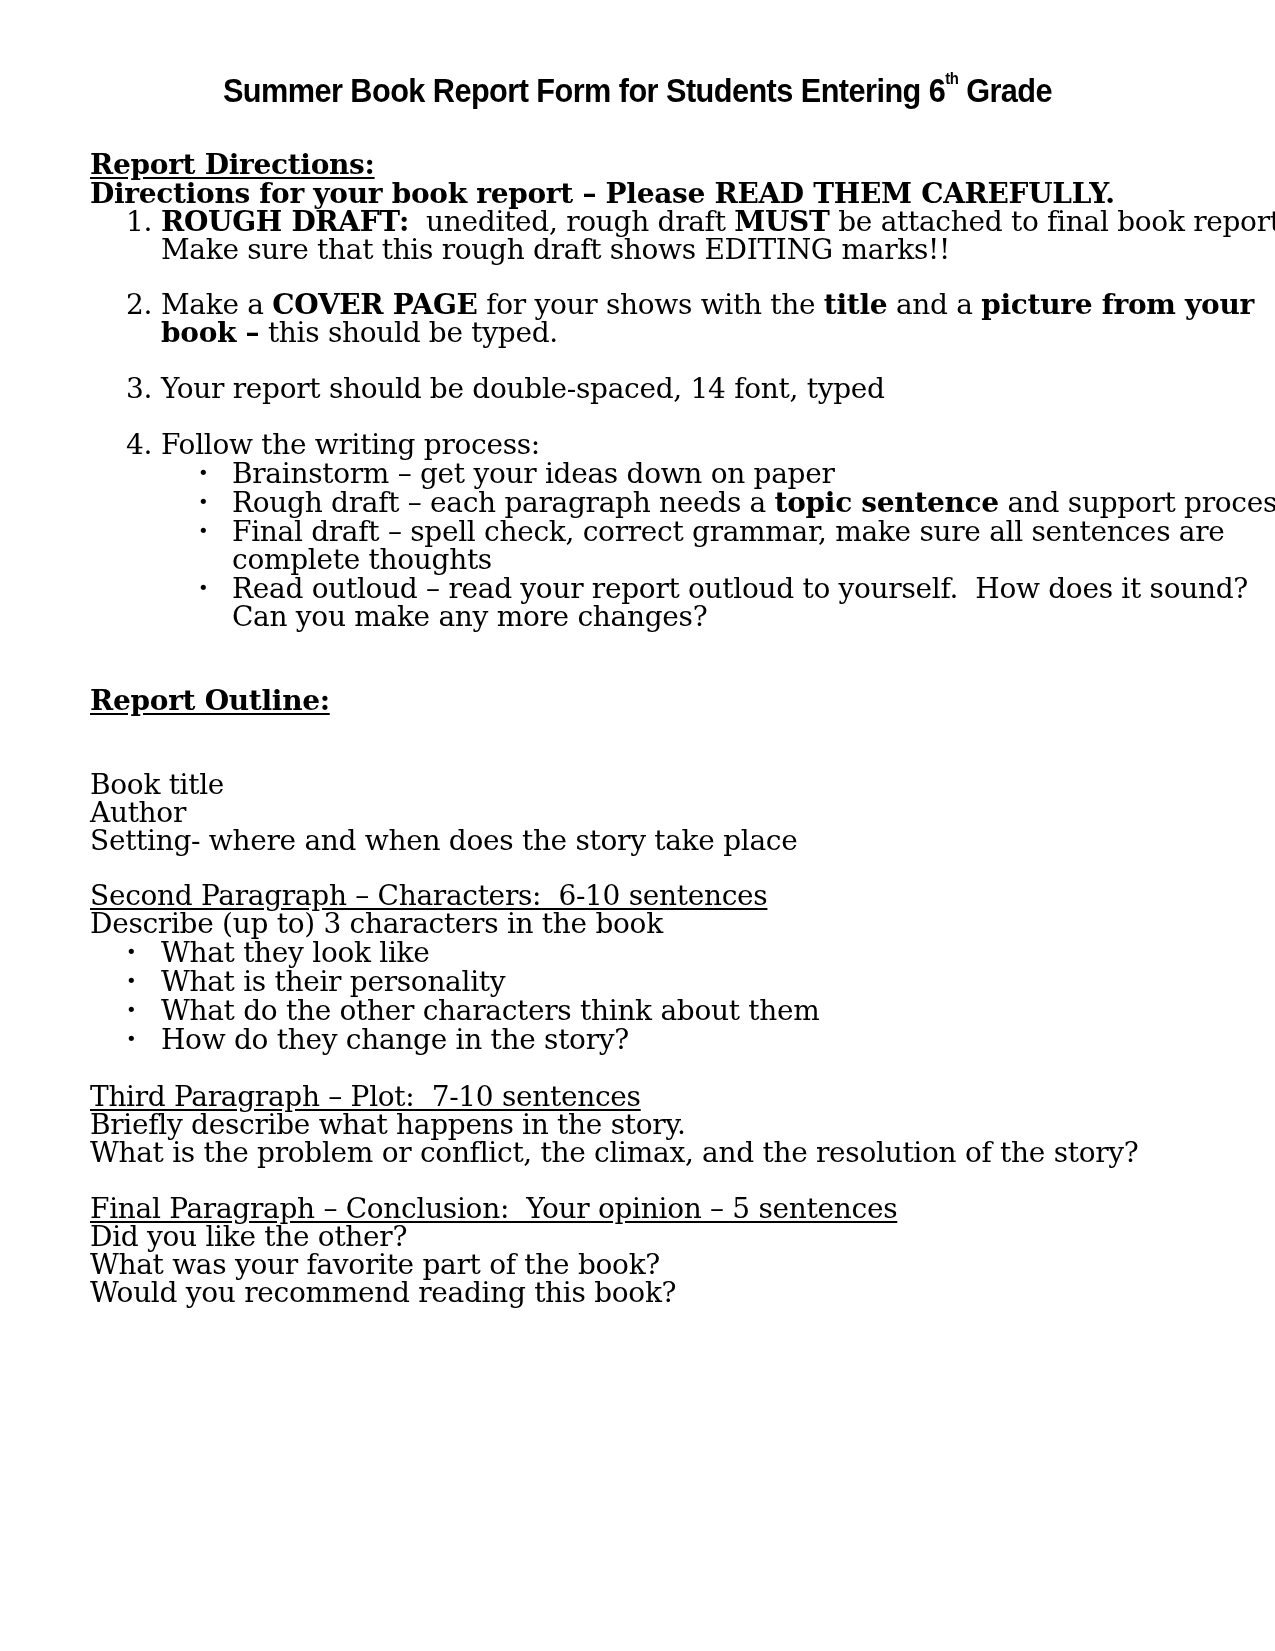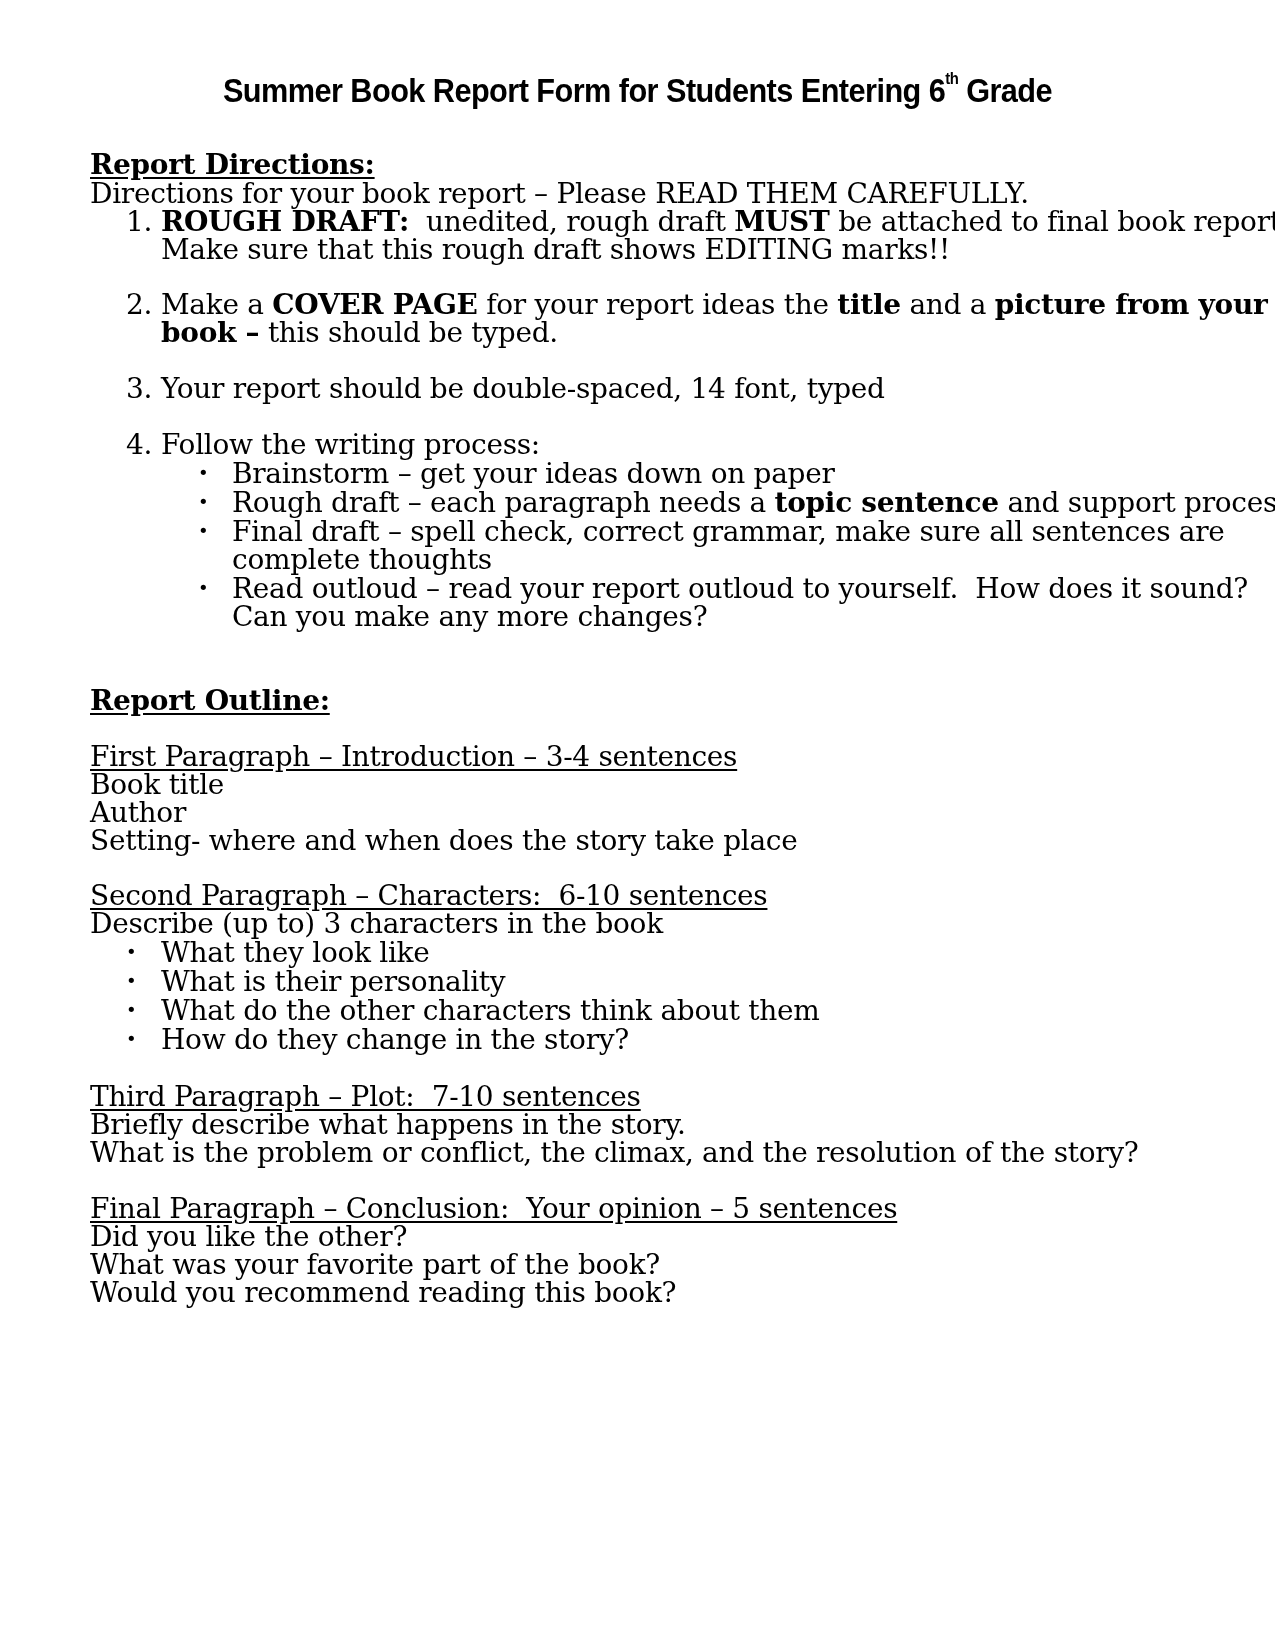--- a/index.html
+++ b/index.html
@@ -20,30 +20,30 @@
   .bullet { position: absolute; font-family: "DejaVu Sans", sans-serif; font-size: 18px; }
 </style>
 </head>
 <body>
 
 <div class="page">
 
   <div class="title"><span>Summer Book Report Form for Students Entering 6</span><sup>th</sup><span> Grade</span></div>
 
   <div class="line b u" style="left:90px;top:150px;">Report Directions:</div>
-  <div class="line" style="left:90px;top:179px;">Directions for your book report – Please READ THEM CAREFULLY.</div>
+  <div class="line" style="left:90px;top:179px;font-weight:bold;">Directions for your book report – Please READ THEM CAREFULLY.</div>
 
   <div class="line" style="left:126px;top:207px;">
     <span>1.</span>
   </div>
   <div class="line" style="left:161px;top:207px;white-space:pre;"><span class="b">ROUGH DRAFT:</span><span>  unedited, rough draft </span><span class="b">MUST</span><span> be attached to final book report.</span></div>
   <div class="line" style="left:161px;top:235px;">Make sure that this rough draft shows EDITING marks!!</div>
 
   <div class="line" style="left:126px;top:290px;">2.</div>
-  <div class="line" style="left:161px;top:290px;white-space:pre;"><span>Make a </span><span class="b">COVER PAGE</span><span> for your report ideas the </span><span class="b">title</span><span> and a </span><span class="b">picture from your</span></div>
+  <div class="line" style="left:161px;top:290px;white-space:pre;"><span>Make a </span><span class="b">COVER PAGE</span><span> for your shows with the </span><span class="b">title</span><span> and a </span><span class="b">picture from your</span></div>
   <div class="line" style="left:161px;top:318px;white-space:pre;"><span class="b">book –</span><span> this should be typed.</span></div>
 
   <div class="line" style="left:126px;top:374px;">3.</div>
   <div class="line" style="left:161px;top:374px;">Your report should be double-spaced, 14 font, typed</div>
 
   <div class="line" style="left:126px;top:430px;">4.</div>
   <div class="line" style="left:161px;top:430px;">Follow the writing process:</div>
 
   <div class="bullet" style="left:198px;top:462px;">•</div>
   <div class="line" style="left:232px;top:459px;">Brainstorm – get your ideas down on paper</div>
@@ -54,21 +54,20 @@
   <div class="bullet" style="left:198px;top:520px;">•</div>
   <div class="line" style="left:232px;top:517px;">Final draft – spell check, correct grammar, make sure all sentences are</div>
   <div class="line" style="left:232px;top:545px;">complete thoughts</div>
 
   <div class="bullet" style="left:198px;top:577px;">•</div>
   <div class="line" style="left:232px;top:574px;white-space:pre;">Read outloud – read your report outloud to yourself.  How does it sound?</div>
   <div class="line" style="left:232px;top:602px;">Can you make any more changes?</div>
 
   <div class="line b u" style="left:90px;top:686px;">Report Outline:</div>
 
-  <div class="line u" style="left:90px;top:742px;white-space:pre;">First Paragraph – Introduction – 3-4 sentences</div>
   <div class="line" style="left:90px;top:770px;">Book title</div>
   <div class="line" style="left:90px;top:798px;">Author</div>
   <div class="line" style="left:90px;top:826px;">Setting- where and when does the story take place</div>
 
   <div class="line u" style="left:90px;top:881px;white-space:pre;">Second Paragraph – Characters:  6-10 sentences</div>
   <div class="line" style="left:90px;top:909px;">Describe (up to) 3 characters in the book</div>
 
   <div class="bullet" style="left:126px;top:941px;">•</div>
   <div class="line" style="left:161px;top:938px;">What they look like</div>
   <div class="bullet" style="left:126px;top:970px;">•</div>

